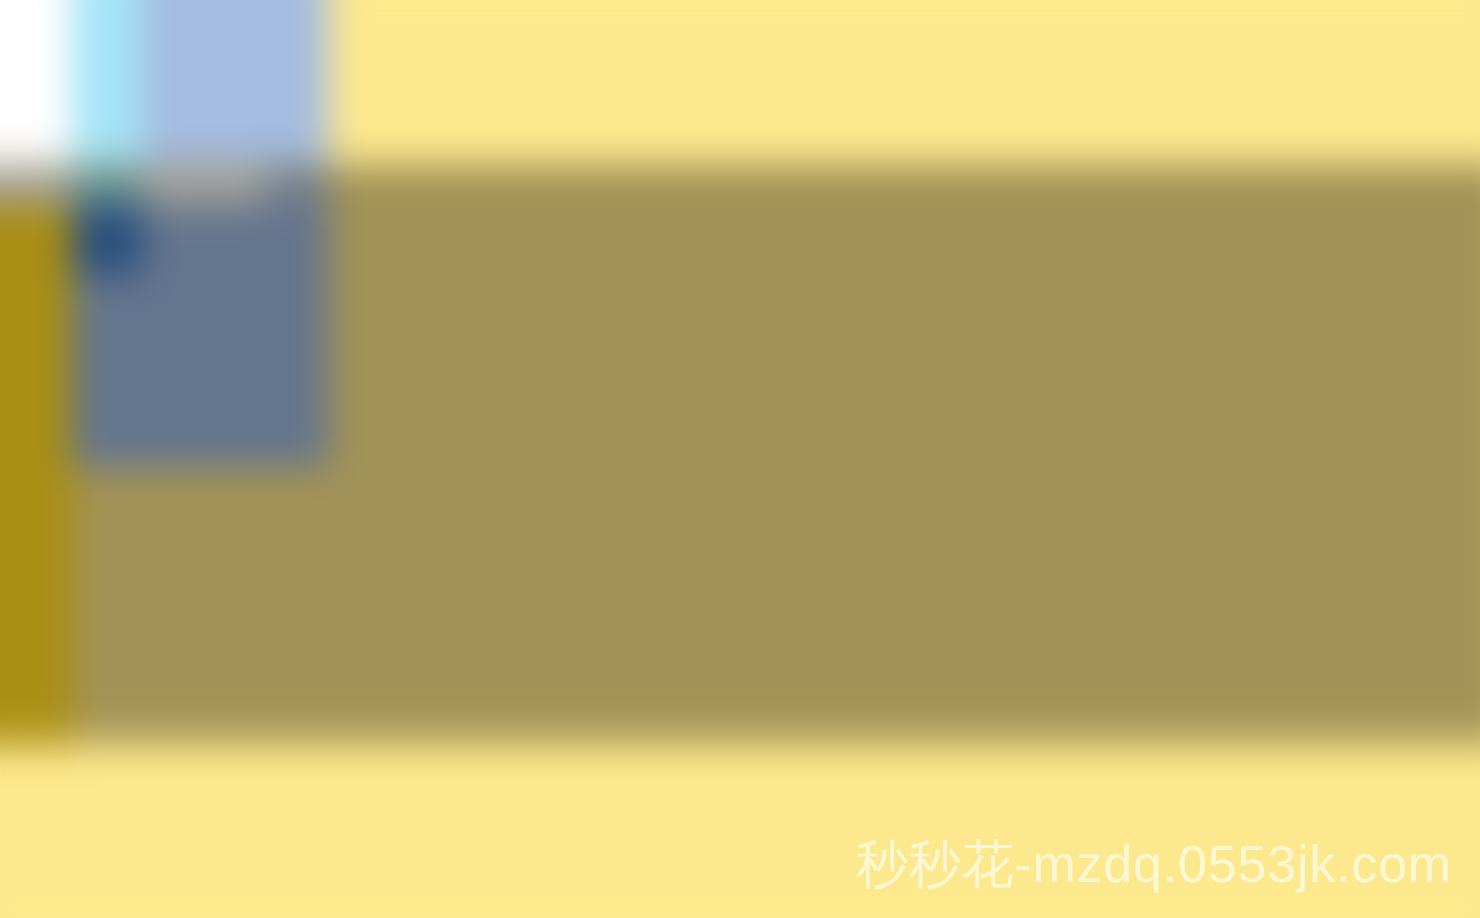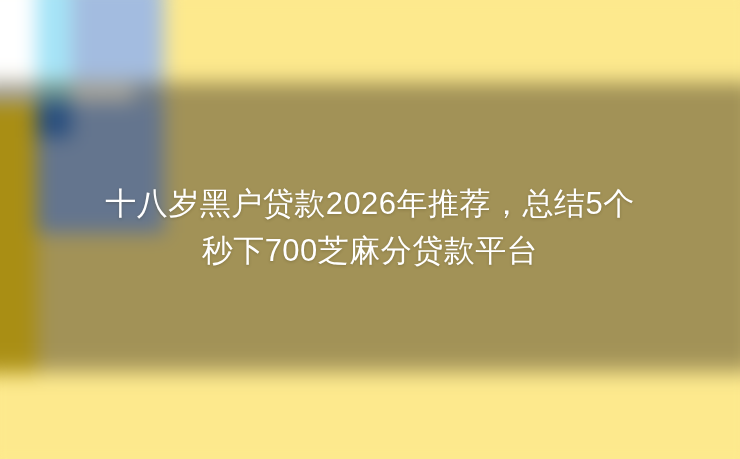--- a/index.html
+++ b/index.html
@@ -179,17 +179,16 @@
       <div class="block-slate-upper"></div>
       <div class="block-cyan"></div>
       <div class="block-navy"></div>
       <div class="block-gray"></div>
       <div class="block-teal"></div>
 
       <div class="band-blend"></div>
     </div>
   </div>
 
-  <div class="title">十八岁黑户贷款2026年推荐，总结5个
-秒下700芝麻分贷款平台</div>
 
+  <div class="watermark">秒秒花-mzdq.0553jk.com</div>
 
 </div>
 
 </body></html>

